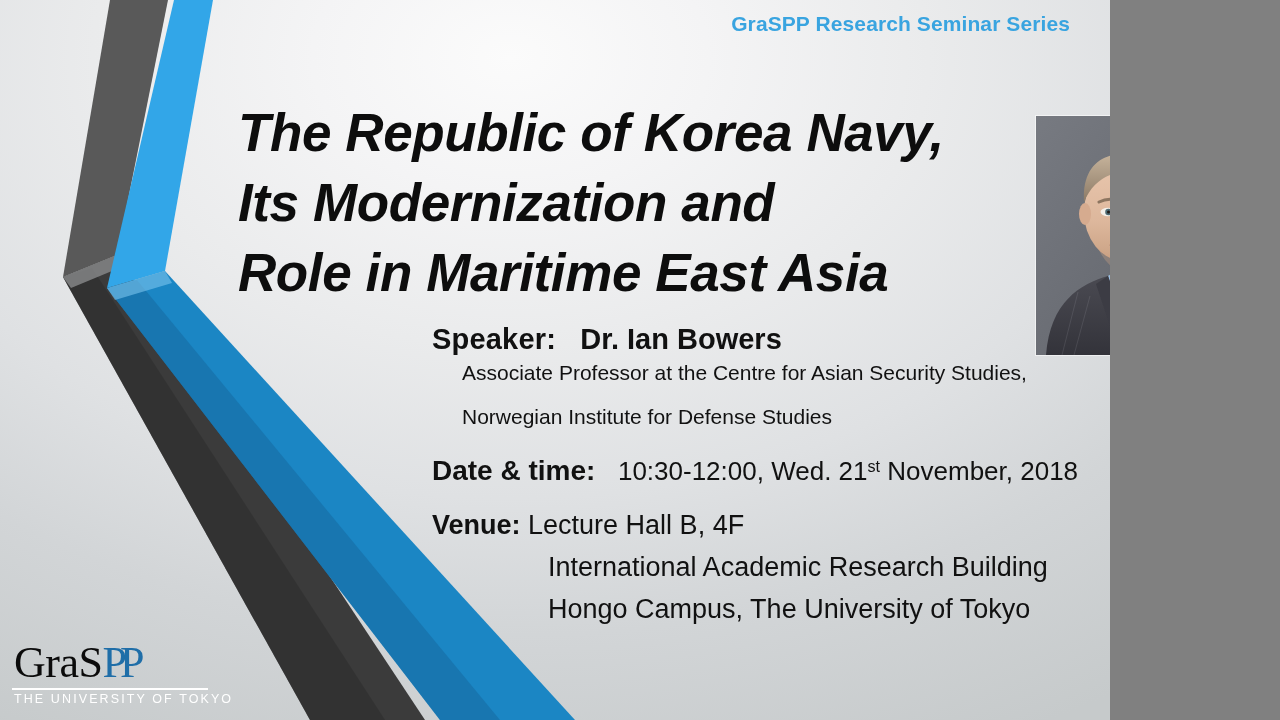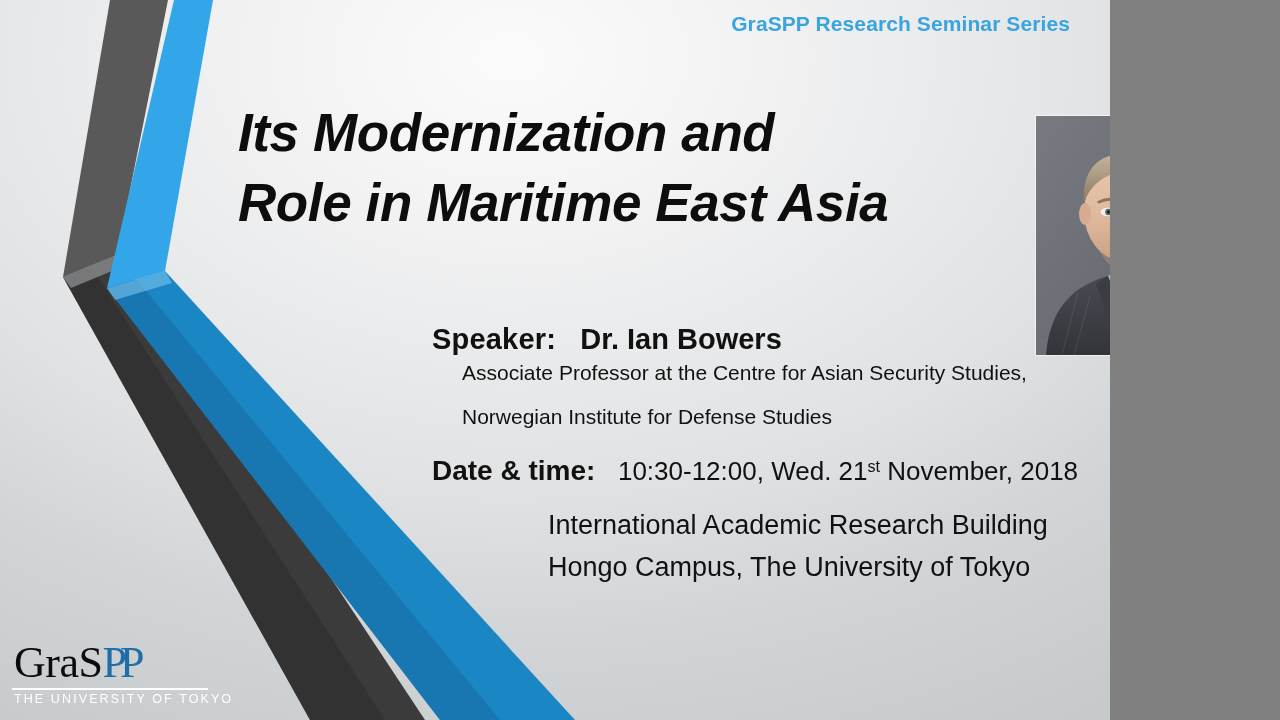--- a/index.html
+++ b/index.html
@@ -174,20 +174,21 @@
     <polygon points="107,288 165,271 575,720 440,720" fill="#1b86c4"></polygon>
 
     <polygon points="107,288 137,280 500,720 440,720" fill="#1569a0" opacity="0.55"></polygon>
 
     <polygon points="107,288 165,271 172,283 115,300" fill="#7cc4ee" opacity="0.6"></polygon>
   </svg>
 
   <div class="eyebrow">GraSPP Research Seminar Series</div>
 
   <h1 class="title">
+    <span class="tline">The Republic of Korea Navy,</span>
     <span class="tline">Its Modernization and</span>
     <span class="tline">Role in Maritime East Asia</span>
   </h1>
 
   <div class="photo-frame">
     <svg width="176" height="239" viewBox="0 0 176 239" aria-hidden="true">
       <defs>
         <linearGradient id="bg" x1="0" y1="0" x2="1" y2="1">
           <stop offset="0%" stop-color="#777a81"></stop>
           <stop offset="55%" stop-color="#6a6d74"></stop>
@@ -272,20 +273,21 @@
       <span class="a2">Norwegian Institute for Defense Studies</span>
     </div>
 
     <div class="row datetime">
       <span class="lbl">Date &amp; time:</span>
       <span>&nbsp;</span>
       <span class="dval"><span>10:30-12:00, Wed. 21</span><sup>st</sup><span> November, 2018</span></span>
     </div>
 
     <div class="venue">
+      <span class="vline"><span class="lbl">Venue:</span><span>&nbsp;</span><span>Lecture Hall B,  4F</span></span>
       <span class="vline"><span class="indent"></span><span>International Academic Research Building</span></span>
       <span class="vline"><span class="indent"></span><span>Hongo Campus, The University of Tokyo</span></span>
     </div>
   </div>
 
   <div class="logo">
     <div class="logo-word"><span>GraS</span><span class="pp">PP</span></div>
     <div class="logo-rule"></div>
     <div class="logo-sub">THE UNIVERSITY OF TOKYO</div>
   </div>

